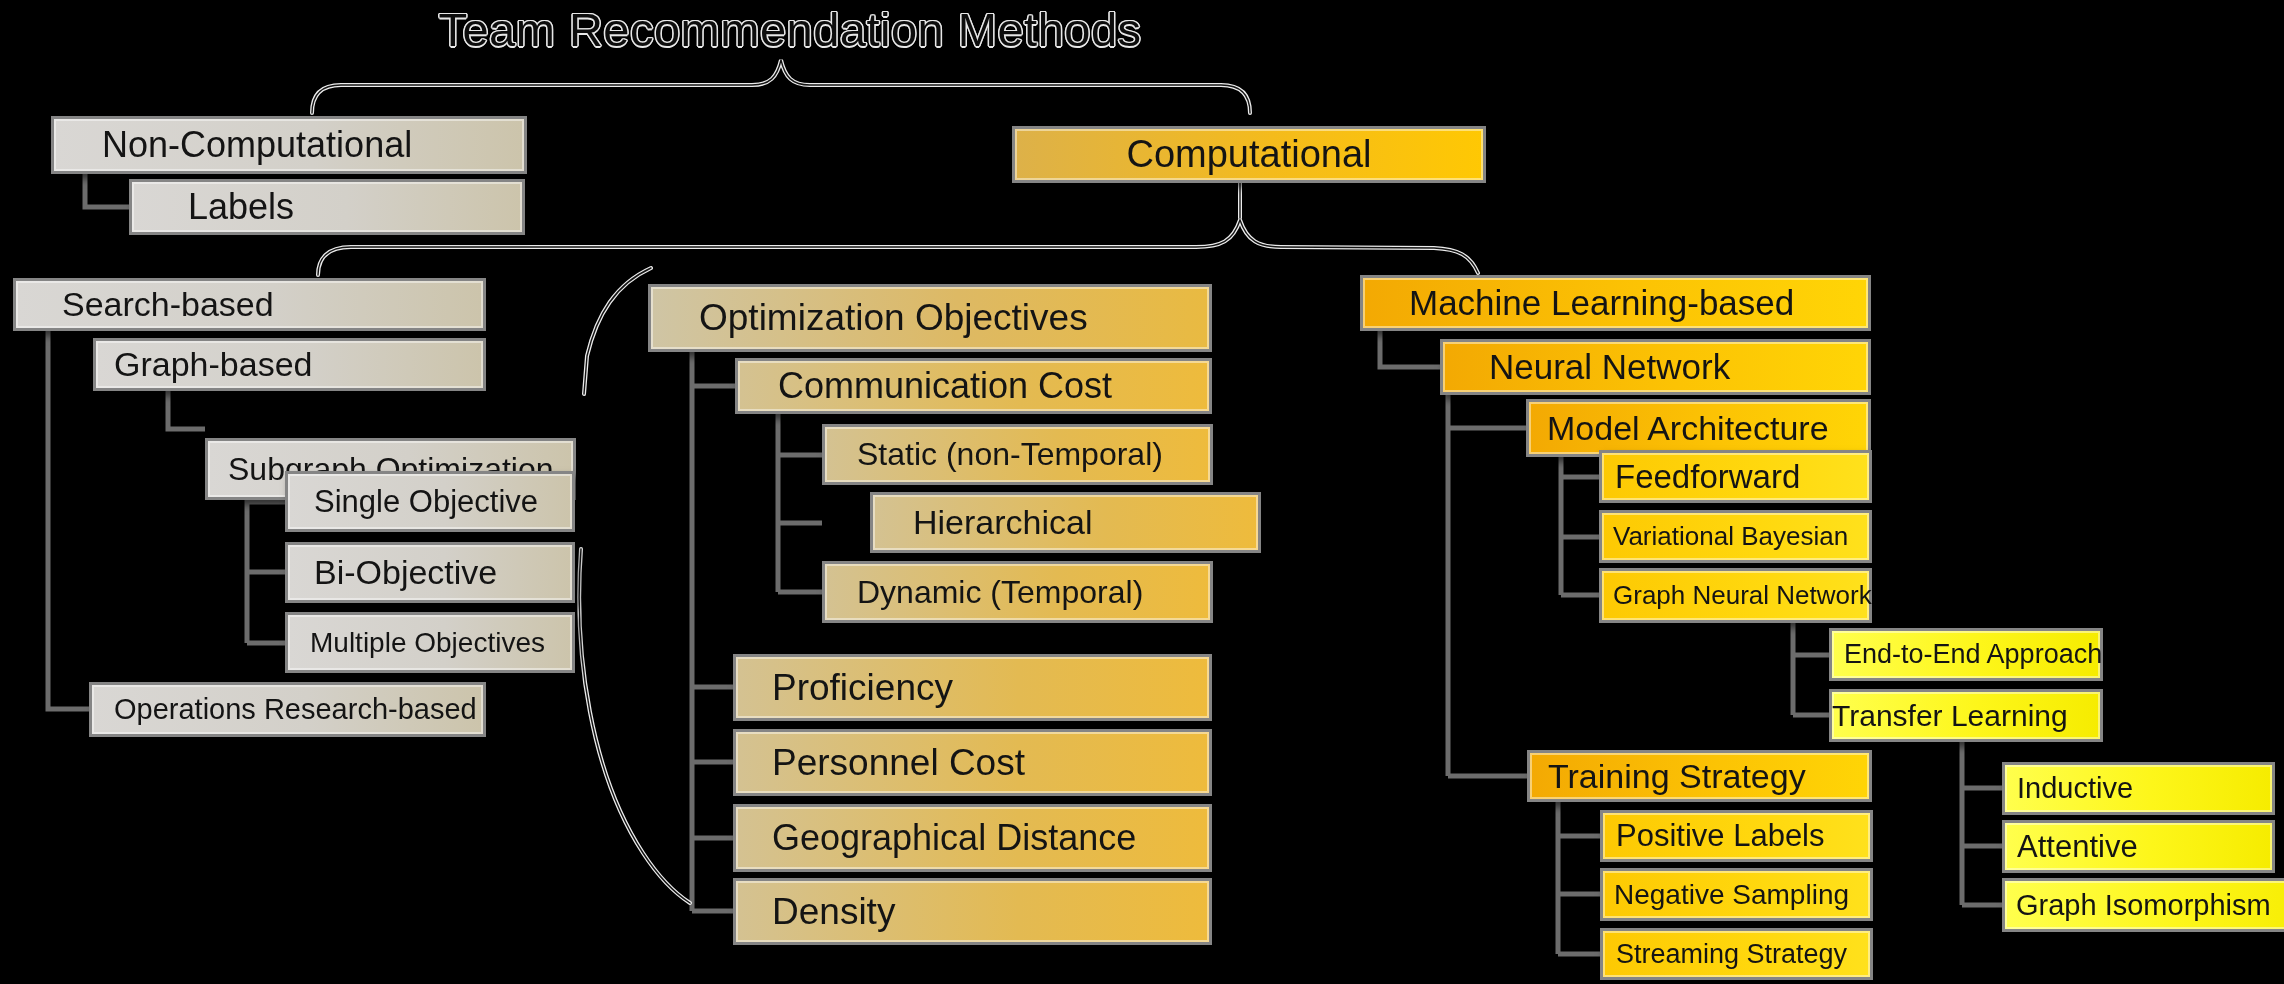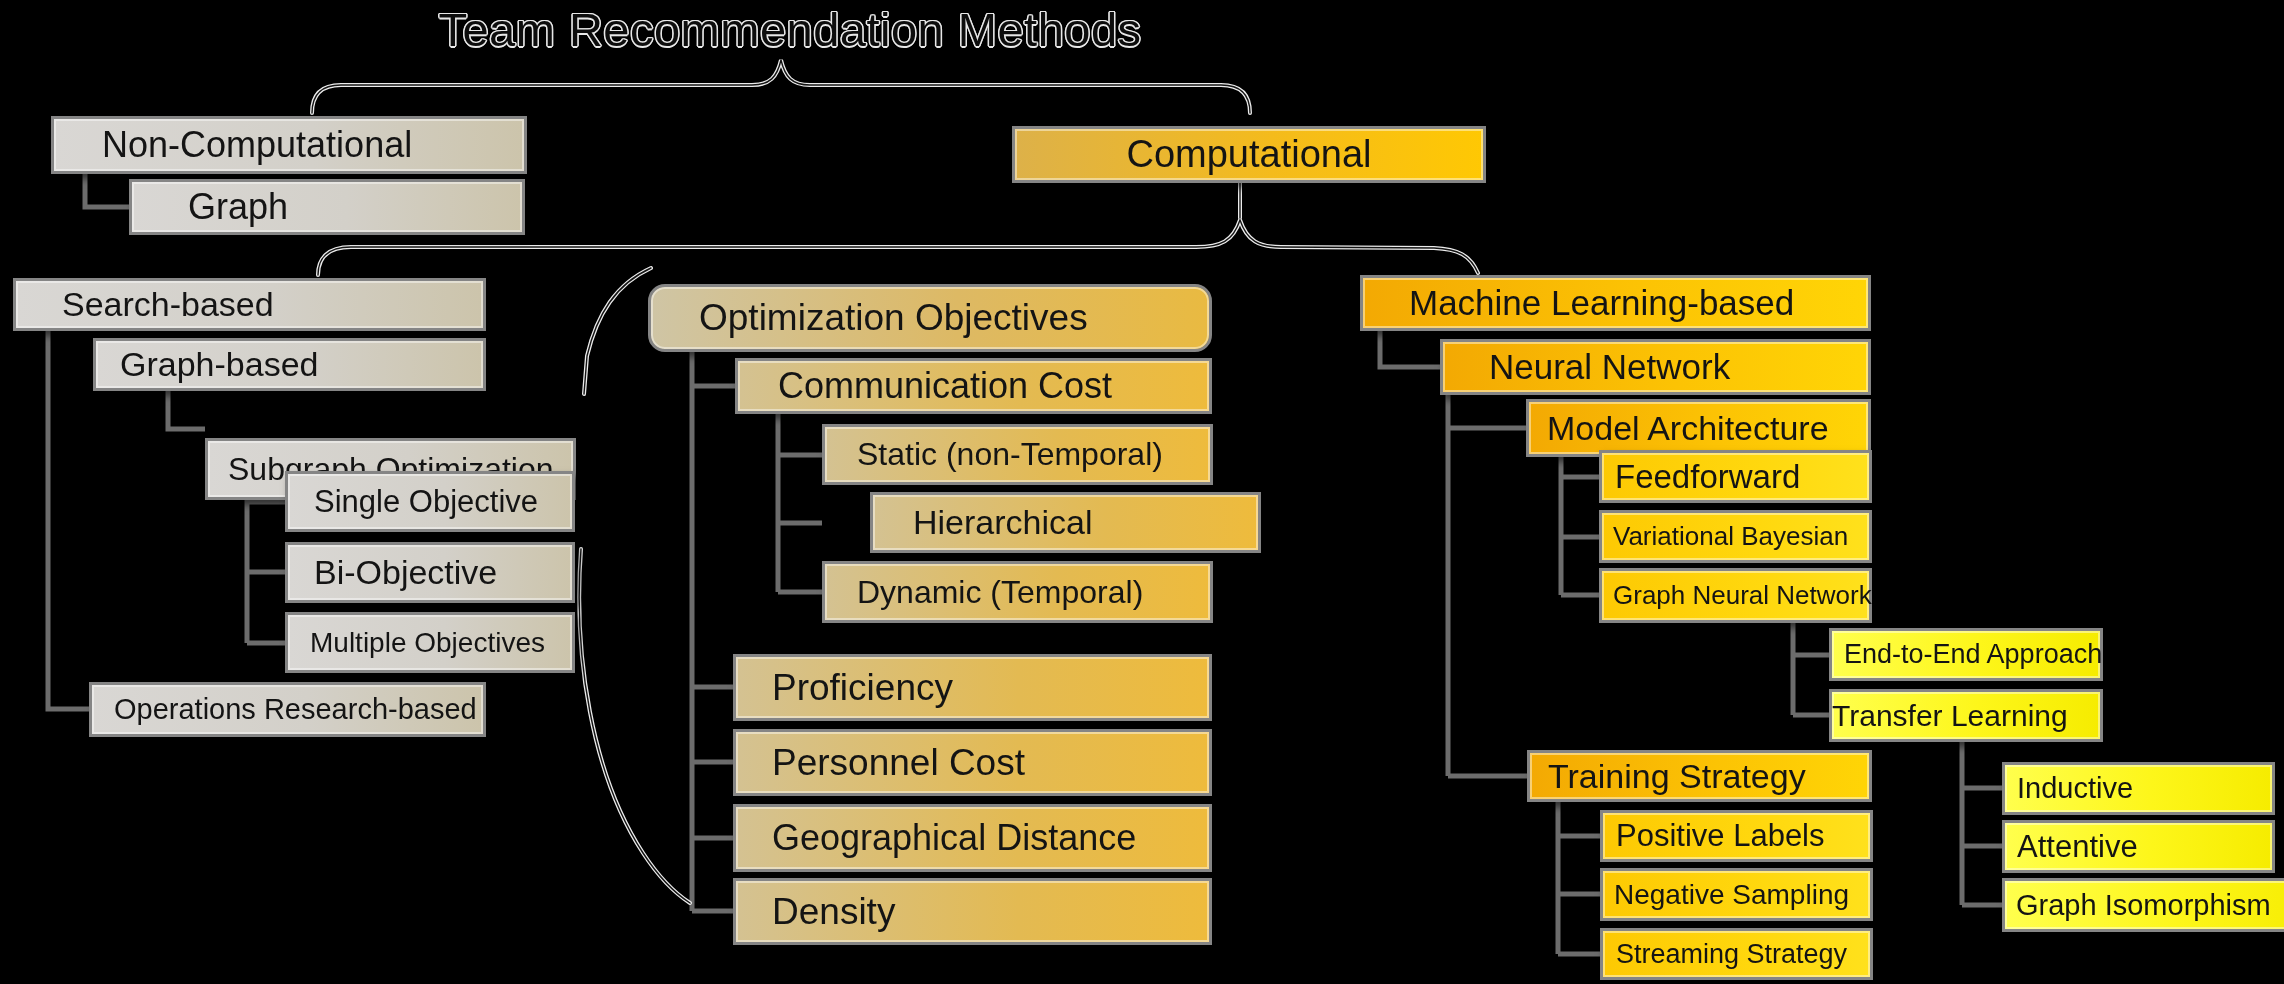--- a/index.html
+++ b/index.html
@@ -66,32 +66,32 @@
 
     <g>
       <path class="wire-halo" d="M651,268 C616,284 597,314 587,356 L584,394 M581,549 C573,655 592,775 643,853 C658,876 673,892 690,903"></path>
       <path class="wire-core" d="M651,268 C616,284 597,314 587,356 L584,394 M581,549 C573,655 592,775 643,853 C658,876 673,892 690,903"></path>
     </g>
   </svg>
 
   <div class="diagram-title">Team Recommendation Methods</div>
 
   <div class="node gray" style="left:51px;top:116px;width:476px;height:58px;padding-left:48px;font-size:36px;">Non-Computational</div>
-  <div class="node gray" style="left:129px;top:179px;width:396px;height:56px;padding-left:56px;font-size:36px;">Graph</div>
+  <div class="node gray" style="left:129px;top:179px;width:396px;height:56px;padding-left:56px;font-size:36px;">Labels</div>
   <div class="node gray" style="left:13px;top:278px;width:473px;height:53px;padding-left:46px;font-size:34px;">Search-based</div>
-  <div class="node gray" style="left:93px;top:338px;width:393px;height:53px;padding-left:24px;font-size:34px;">Graph-based</div>
+  <div class="node gray" style="left:93px;top:338px;width:393px;height:53px;padding-left:18px;font-size:34px;">Graph-based</div>
   <div class="node gray" style="left:205px;top:398px;width:371px;height:62px;padding-left:20px;font-size:32px;margin-top:40px;">Subgraph Optimization</div>
   <div class="node gray" style="left:285px;top:471px;width:290px;height:61px;padding-left:26px;font-size:31px;">Single Objective</div>
   <div class="node gray" style="left:285px;top:542px;width:290px;height:61px;padding-left:26px;font-size:34px;">Bi-Objective</div>
   <div class="node gray" style="left:285px;top:612px;width:290px;height:61px;padding-left:22px;font-size:28px;">Multiple Objectives</div>
   <div class="node gray" style="left:89px;top:682px;width:397px;height:55px;padding-left:22px;font-size:29px;">Operations Research-based</div>
 
   <div class="node amber center" style="left:1012px;top:117px;width:474px;height:57px;font-size:38px;margin-top:9px;">Computational</div>
 
-  <div class="node goldA" style="left:648px;top:284px;width:564px;height:68px;padding-left:48px;font-size:37px;border-radius:17px;">Optimization Objectives</div>
+  <div class="node goldA" style="left:648px;top:284px;width:564px;height:68px;padding-left:48px;font-size:37px;">Optimization Objectives</div>
   <div class="node gold" style="left:735px;top:358px;width:477px;height:56px;padding-left:40px;font-size:36px;">Communication Cost</div>
   <div class="node gold" style="left:822px;top:424px;width:391px;height:61px;padding-left:32px;font-size:32px;">Static (non-Temporal)</div>
   <div class="node gold" style="left:822px;top:492px;width:391px;height:61px;padding-left:40px;font-size:34px;margin-left:48px;">Hierarchical</div>
   <div class="node gold" style="left:822px;top:561px;width:391px;height:62px;padding-left:32px;font-size:32px;">Dynamic (Temporal)</div>
   <div class="node gold" style="left:733px;top:654px;width:479px;height:67px;padding-left:36px;font-size:37px;">Proficiency</div>
   <div class="node gold" style="left:733px;top:729px;width:479px;height:67px;padding-left:36px;font-size:37px;">Personnel Cost</div>
   <div class="node gold" style="left:733px;top:804px;width:479px;height:68px;padding-left:36px;font-size:36px;">Geographical Distance</div>
   <div class="node gold" style="left:733px;top:878px;width:479px;height:67px;padding-left:36px;font-size:37px;">Density</div>
 
   <div class="node ml" style="left:1360px;top:275px;width:511px;height:56px;padding-left:46px;font-size:35px;">Machine Learning-based</div>

